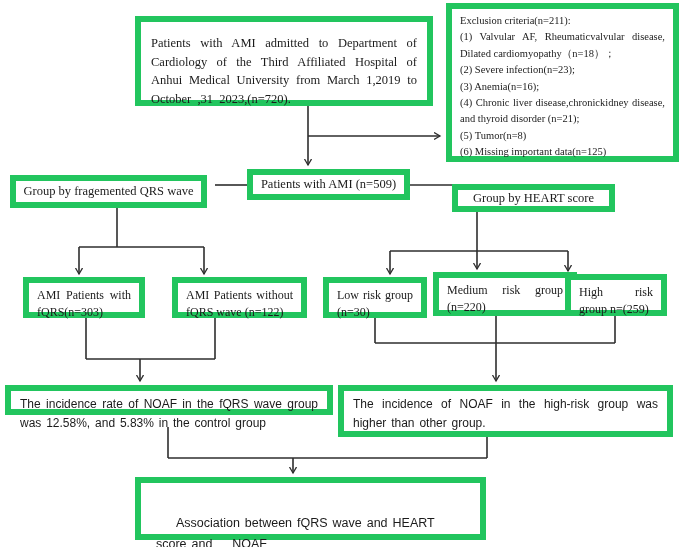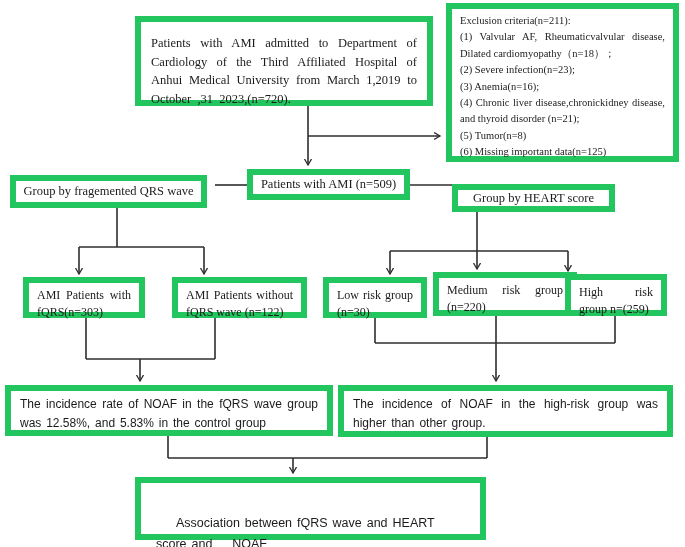--- a/index.html
+++ b/index.html
@@ -27,21 +27,21 @@
   .qrs-box{left:10px;top:175px;width:197px;height:33px;font-size:12.5px;}
   .ami-box{left:247px;top:169px;width:163px;height:31px;font-size:12.5px;}
   .heart-box{left:452px;top:172px;width:163px;height:28px;font-size:12.5px;margin-top:12px;}
   .n3{padding:4px 8px;font-size:12px;line-height:17px;}
   .fqrs-with{left:23px;top:277px;width:122px;height:41px;}
   .fqrs-without{left:172px;top:277px;width:135px;height:41px;}
   .low-risk{left:323px;top:277px;width:104px;height:41px;}
   .med-risk{left:433px;top:272px;width:144px;height:44px;}
   .high-risk{left:565px;top:274px;width:102px;height:42px;}
   .result{padding:4px 9px;font-size:12px;line-height:18.5px;word-spacing:1.5px;}
-  .left-result{left:5px;top:385px;width:328px;height:51px;}
+  .left-result{left:5px;top:385px;width:328px;height:30px;}
   .right-result{left:338px;top:385px;width:335px;height:52px;}
   .final-box{left:135px;top:477px;width:351px;height:63px;padding:9px 15px;font-size:12.5px;line-height:21px;white-space:pre-wrap;word-spacing:1.5px;}
   svg.lines{position:absolute;left:0;top:0;width:685px;height:547px;pointer-events:none;}
 </style>
 </head>
 <body>
 
 <div class="canvas">
 
   <svg class="lines" viewBox="0 0 685 547">

